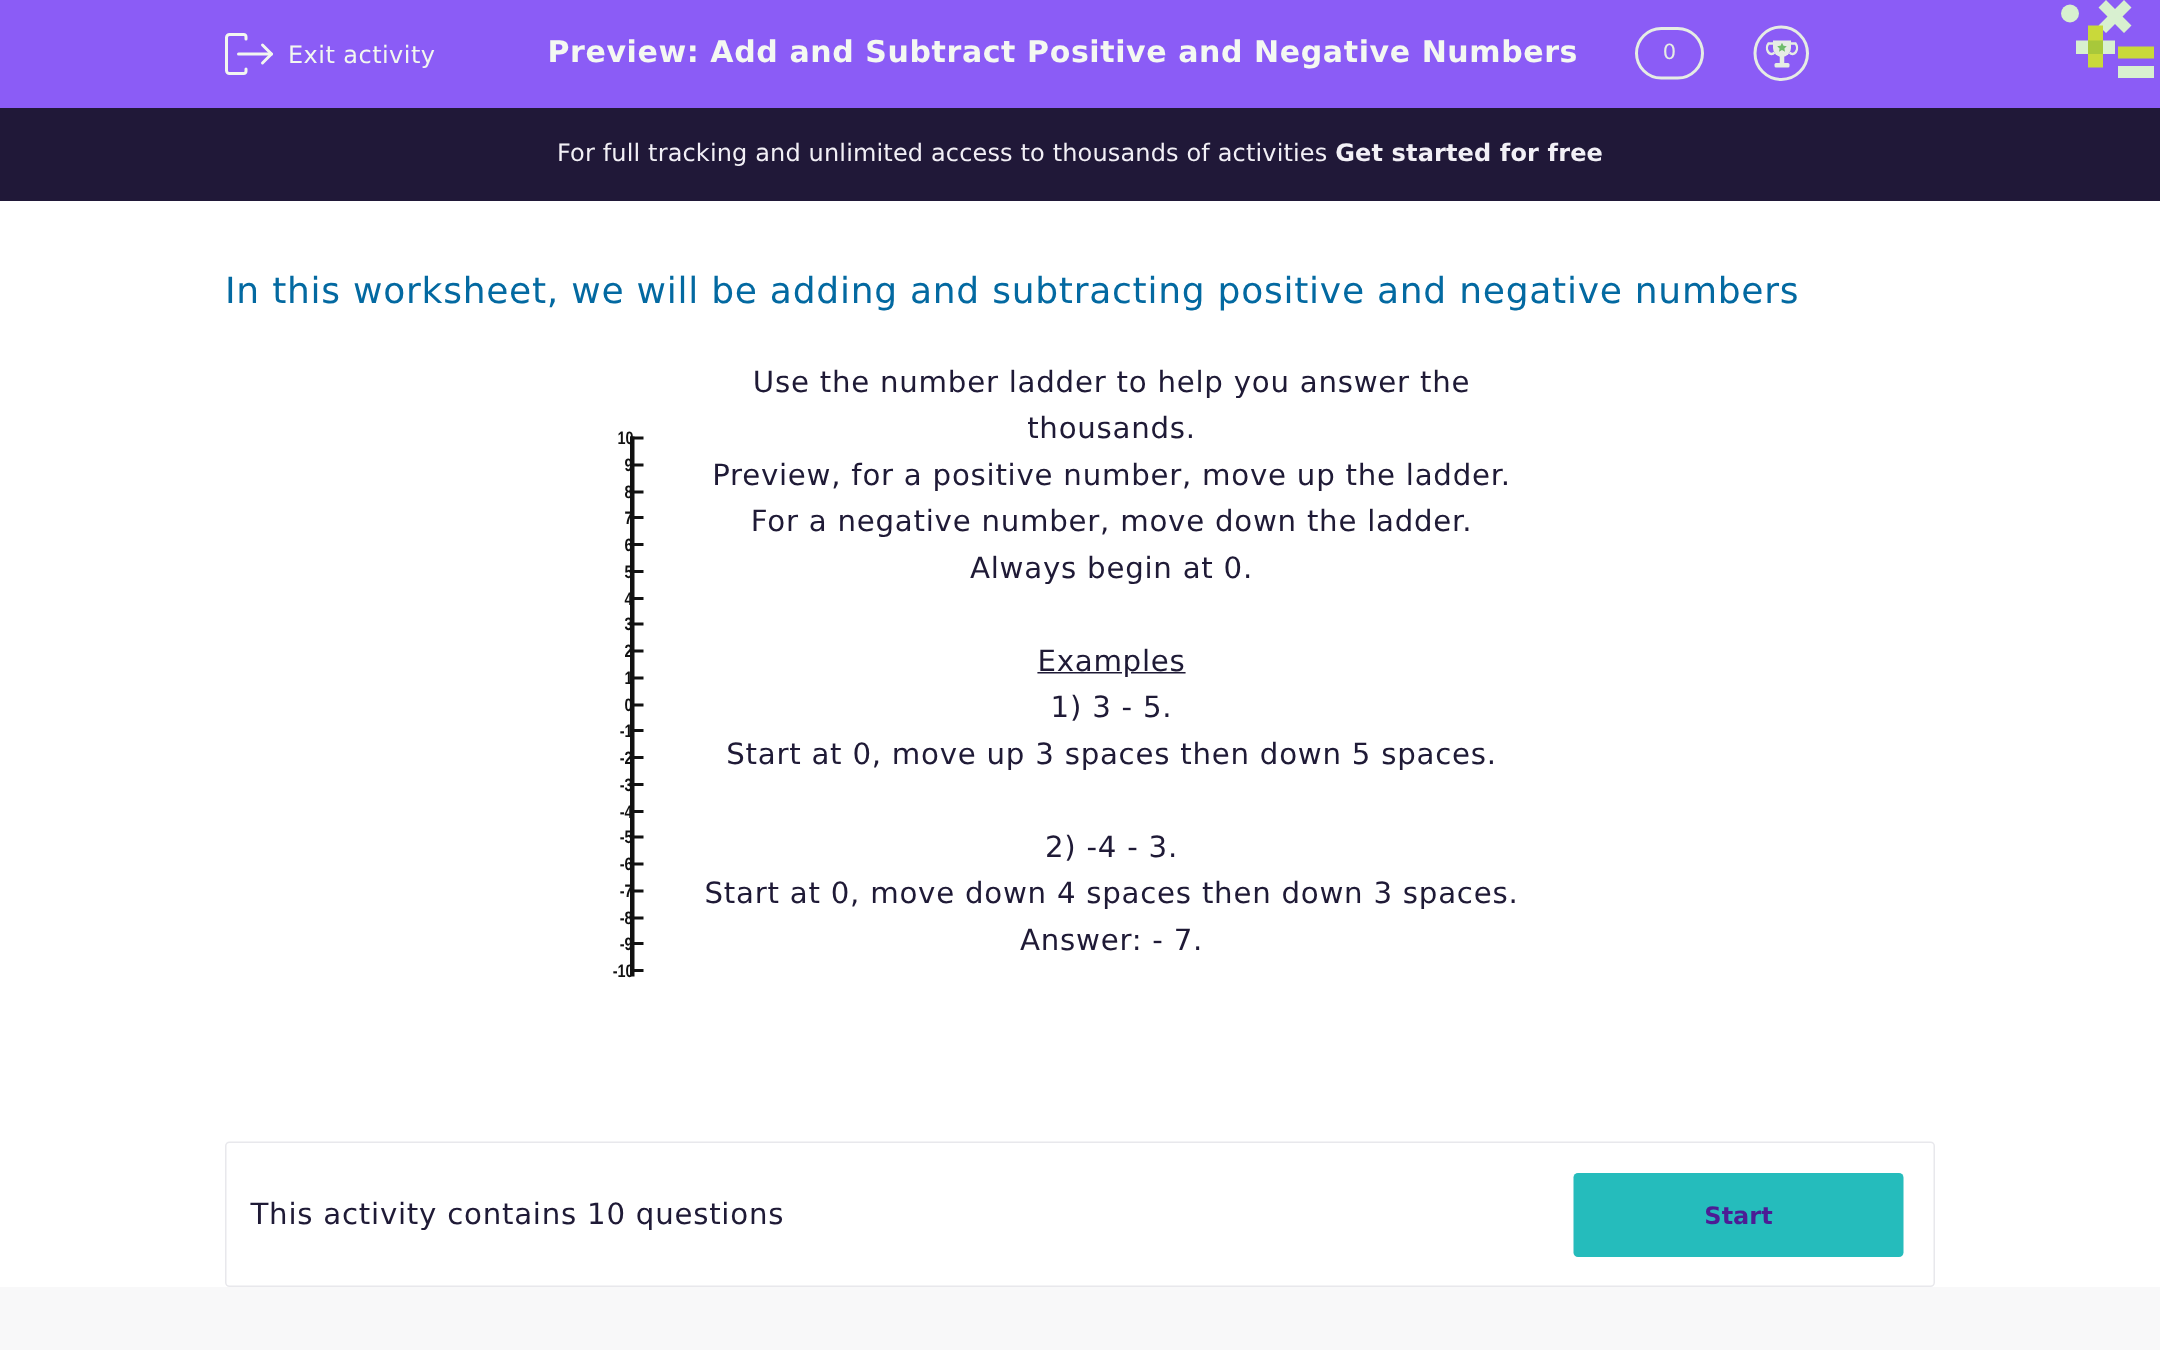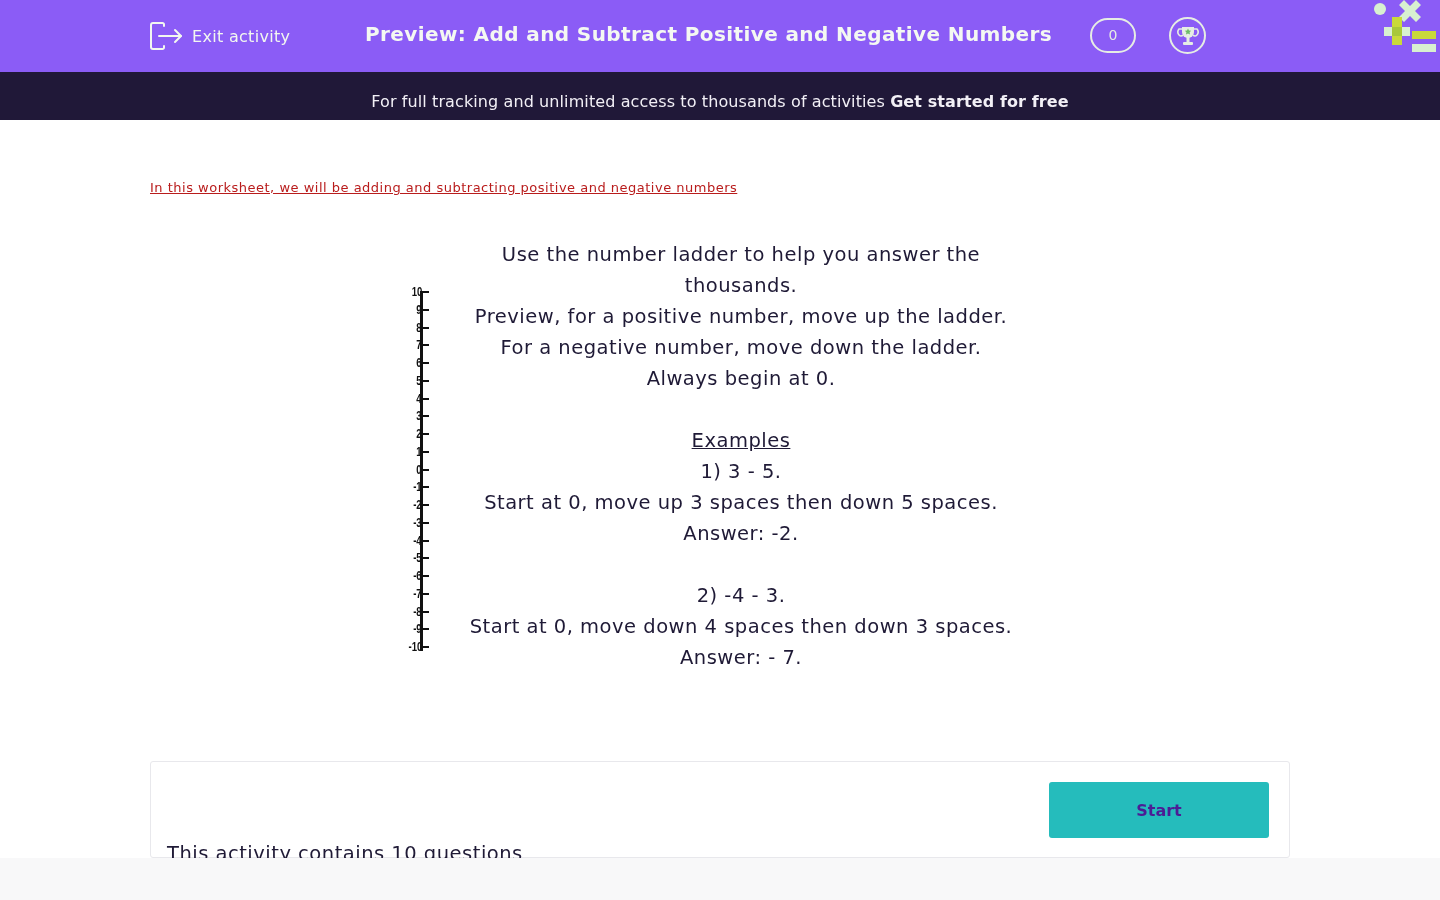--- a/index.html
+++ b/index.html
@@ -8,36 +8,36 @@
 
   .topbar { position: absolute; left: 0; top: 0; width: 1440px; height: 72px; background: #8b5cf6; }
   .exit { position: absolute; left: 150px; top: 21px; height: 30px; display: flex; align-items: center; color: #f2f7f0; cursor: pointer; }
   .exit svg { width: 33px; height: 28px; }
   .exit-label { font-size: 16px; margin-left: 9px; letter-spacing: 0.3px; }
   .title { position: absolute; left: 365px; top: 22px; font-size: 20px; color: #f4f8f2; letter-spacing: 0.4px; white-space: nowrap; font-weight: bold; }
   .score { position: absolute; left: 1090px; top: 18px; width: 46px; height: 35px; border: 2px solid #e6ede4; border-radius: 18px; color: #e6ede4; font-size: 14px; text-align: center; line-height: 31px; }
   .trophy { position: absolute; left: 1169px; top: 17px; width: 37px; height: 37px; border: 2px solid #e6ede4; border-radius: 50%; display: flex; align-items: center; justify-content: center; cursor: pointer; }
   .logo { position: absolute; left: 1368px; top: 0; width: 72px; height: 60px; }
 
-  .promo { position: absolute; left: 0; top: 72px; width: 1440px; height: 48px; background: #201838; color: #f2f0f6; font-size: 16px; text-align: center; line-height: 60px; letter-spacing: 0.1px; }
+  .promo { position: absolute; left: 0; top: 72px; width: 1440px; height: 62px; background: #201838; color: #f2f0f6; font-size: 16px; text-align: center; line-height: 60px; letter-spacing: 0.1px; }
   .promo b { font-weight: bold; cursor: pointer; }
 
-  .intro { position: absolute; left: 150px; top: 180px; font-size: 13px; color: #b91c1c; letter-spacing: 0.5px; white-space: nowrap; text-decoration: underline; }
+  .intro { position: absolute; left: 150px; top: 180px; font-size: 24px; color: #0369a1; letter-spacing: 0.5px; white-space: nowrap; }
 
   .ladder { position: absolute; left: 396px; top: 286px; width: 40px; height: 370px; }
   .ladder .lbl { position: absolute; right: 14px; font-family: "Liberation Sans", sans-serif; font-weight: bold; font-size: 12px; color: #111; transform: scaleX(0.8); transform-origin: right center; line-height: 12px; }
   .ladder .rail { position: absolute; left: 24px; top: 5px; width: 3px; height: 360px; background: #111; }
   .ladder .tick { position: absolute; left: 24px; width: 9px; height: 2px; background: #111; }
 
   .instructions { position: absolute; left: 440px; top: 239px; width: 602px; text-align: center; font-size: 19.5px; line-height: 31px; color: #1f1a36; letter-spacing: 0.5px; }
   .instructions .line { display: block; min-height: 31px; }
   .instructions .underline { text-decoration: underline; }
 
   .panel { position: absolute; left: 150px; top: 761px; width: 1140px; height: 97px; border: 1px solid #e8e8ec; border-radius: 3px; background: #fff; }
-  .panel-text { position: absolute; left: 16px; top: 36px; font-size: 19.5px; letter-spacing: 0.5px; color: #1f1a36; margin-top: 44px; }
+  .panel-text { position: absolute; left: 16px; top: 36px; font-size: 19.5px; letter-spacing: 0.5px; color: #1f1a36; }
   .start-btn { position: absolute; left: 898px; top: 20px; width: 220px; height: 56px; background: #25bcbc; border: none; border-radius: 3px; color: #4c1d95; font-family: "DejaVu Sans", sans-serif; font-weight: bold; font-size: 16px; cursor: pointer; }
 
   .footer-strip { position: absolute; left: 0; top: 858px; width: 1440px; height: 42px; background: #f8f8f9; }
 </style>
 </head>
 <body>
 
 <div class="topbar">
   <div class="exit">
     <svg viewBox="0 0 33 28" fill="none" stroke="#f2f7f0" stroke-width="2" stroke-linecap="round" stroke-linejoin="round">
@@ -125,21 +125,20 @@
 <div class="instructions" id="instructions">
     <span class="line">Use the number ladder to help you answer the</span>
     <span class="line">thousands.</span>
     <span class="line">Preview, for a positive number, move up the ladder.</span>
     <span class="line">For a negative number, move down the ladder.</span>
     <span class="line">Always begin at 0.</span>
     <span class="line"></span>
     <span class="line underline">Examples</span>
     <span class="line">1) 3 - 5.</span>
     <span class="line">Start at 0, move up 3 spaces then down 5 spaces.</span>
-    <span class="line">Answer: -2.</span>
     <span class="line"></span>
     <span class="line">2) -4 - 3.</span>
     <span class="line">Start at 0, move down 4 spaces then down 3 spaces.</span>
     <span class="line">Answer: - 7.</span>
   </div>
 
 <div class="panel">
   <div class="panel-text">This activity contains 10 questions</div>
   <button class="start-btn">Start</button>
 </div>

